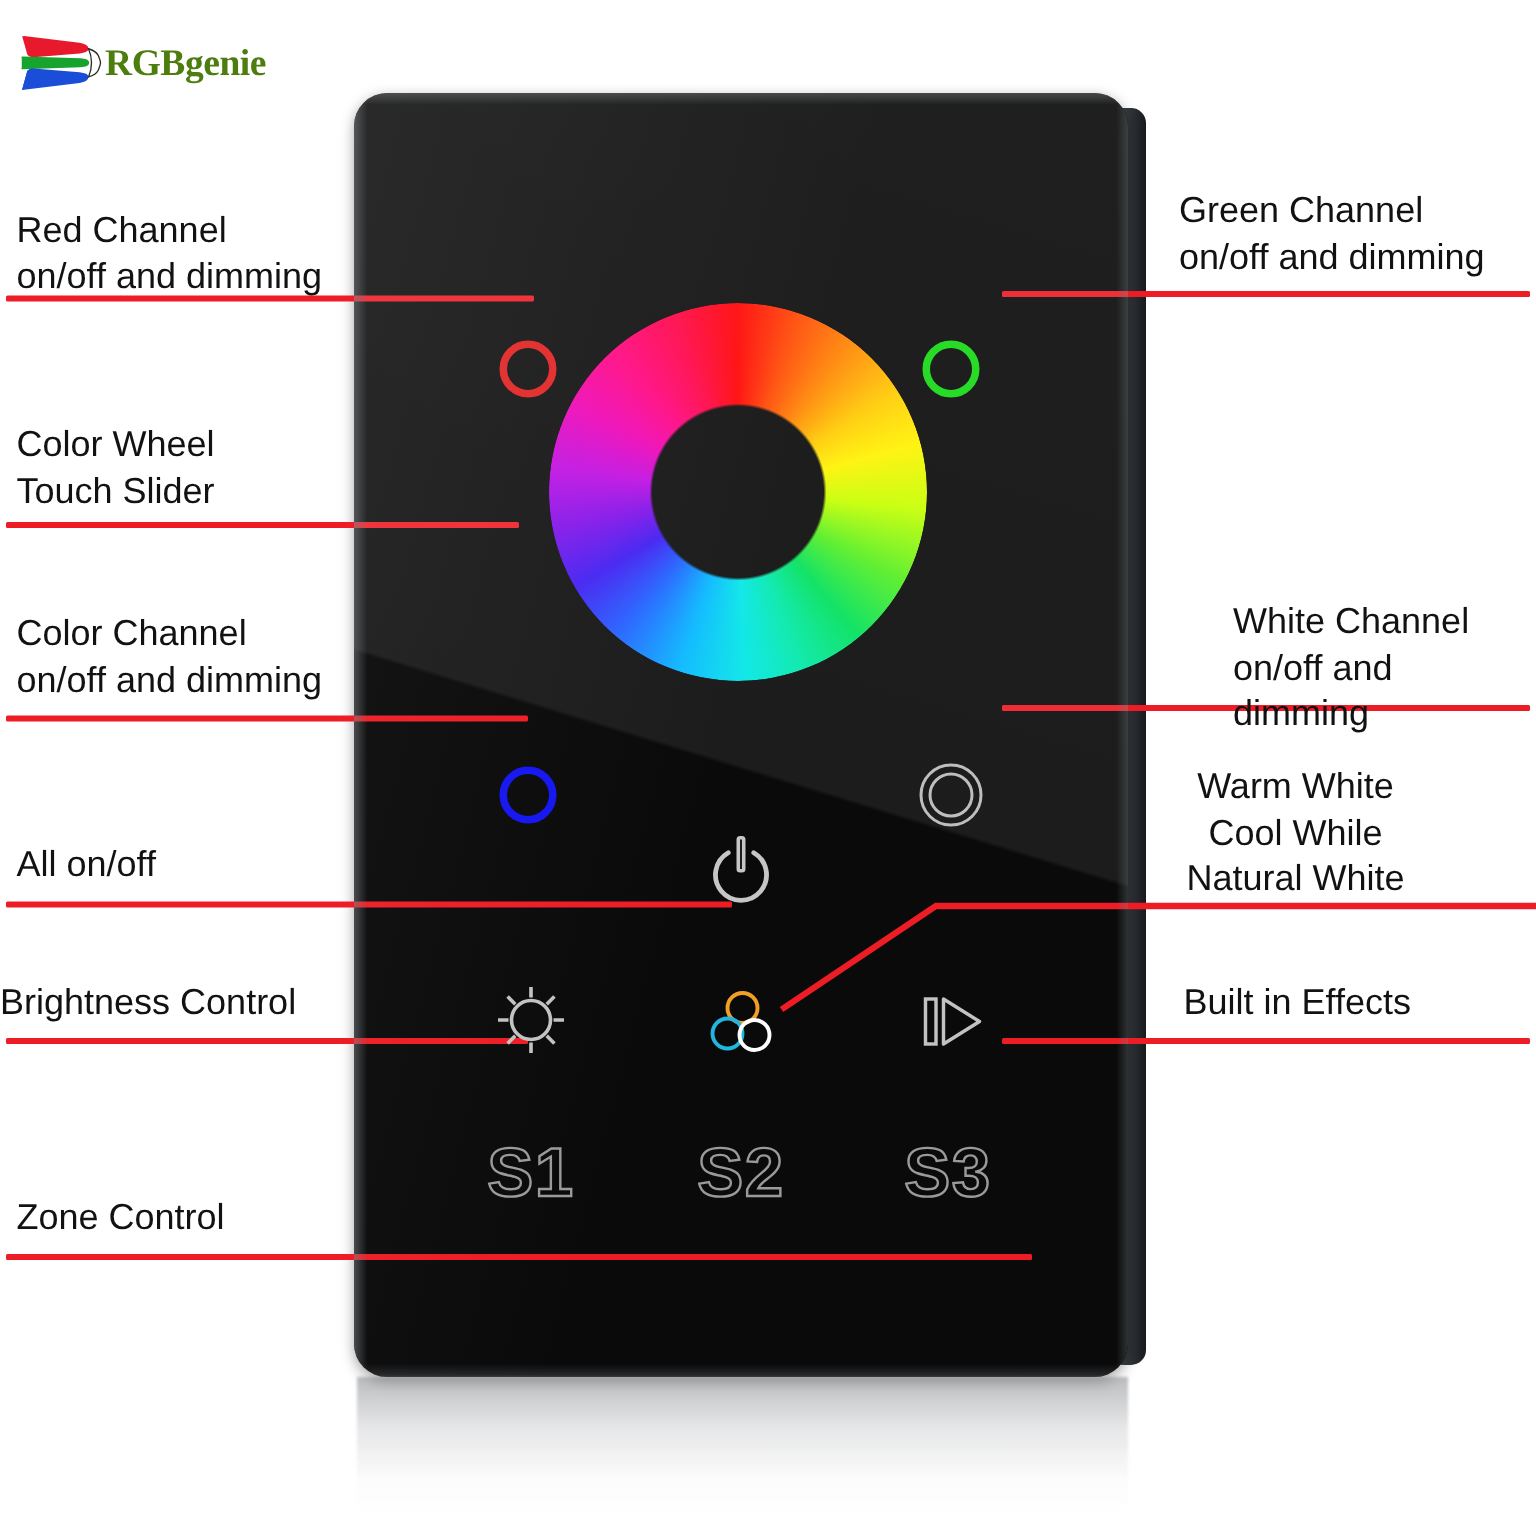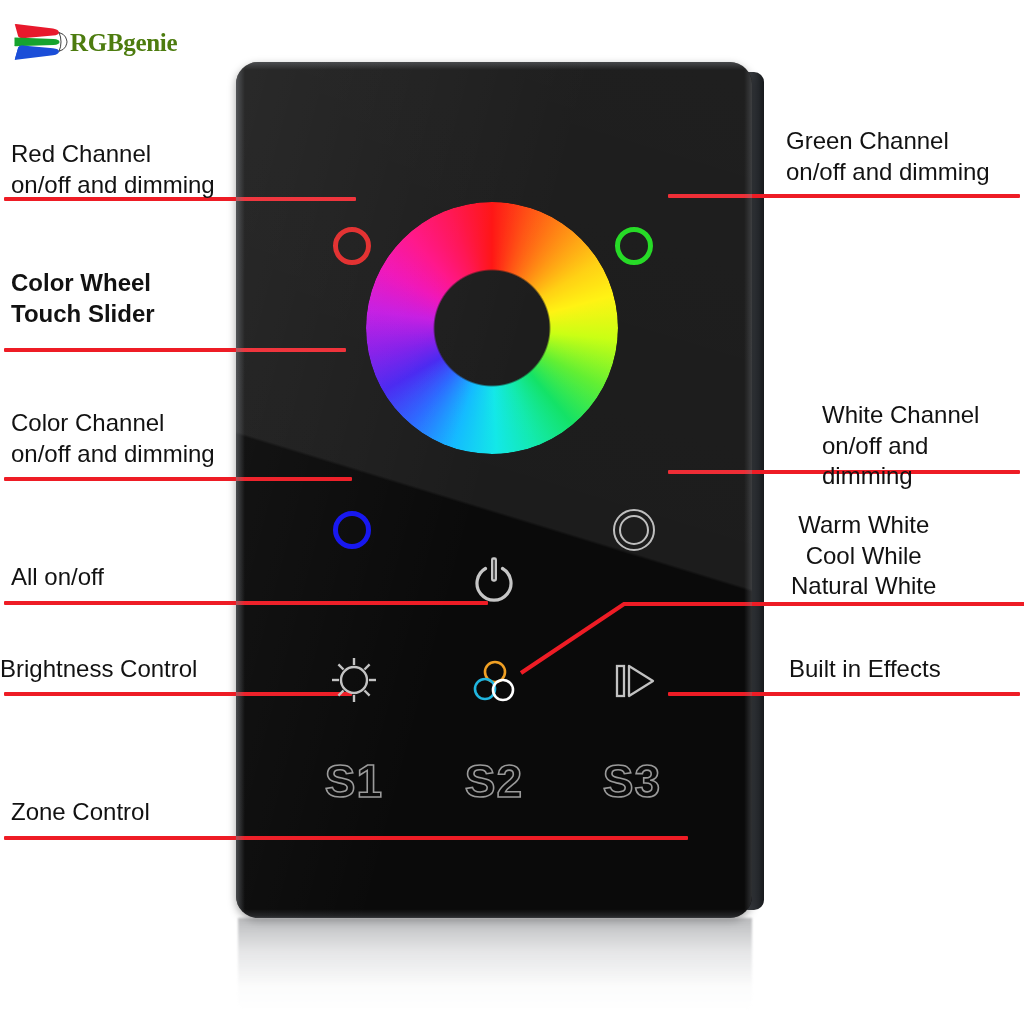--- a/index.html
+++ b/index.html
@@ -312,21 +312,21 @@
   <div class="leader" style="left:668px; top:194px; width:352px;"></div>
   <div class="leader" style="left:668px; top:470px; width:352px;"></div>
   <div class="leader" style="left:668px; top:692px; width:352px;"></div>
 
   <svg class="leader-svg" style="left:505px; top:595px; width:520px; height:90px;" viewBox="0 0 520 90">
     <polyline points="16,78 119,9 519,9" fill="none" stroke="#ee1c25" stroke-width="4.2" stroke-linejoin="miter" stroke-linecap="butt"></polyline>
   </svg>
 
   <div class="callout left" style="left:11px; top:139px;">Red Channel
 on/off and dimming</div>
-  <div class="callout left" style="left:11px; top:268px;font-weight:bold;">Color Wheel
+  <div class="callout left" style="left:11px; top:282px;">Color Wheel
 Touch Slider</div>
   <div class="callout left" style="left:11px; top:408px;">Color Channel
 on/off and dimming</div>
   <div class="callout left" style="left:11px; top:562px;">All on/off</div>
   <div class="callout left" style="left:0; top:654px;text-align:right;">Brightness Control</div>
   <div class="callout left" style="left:11px; top:797px;">Zone Control</div>
 
   <div class="callout right" style="left:786px; top:126px;">Green Channel
 on/off and dimming</div>
   <div class="callout right" style="left:786px; top:400px;margin-left:36px;">White Channel

